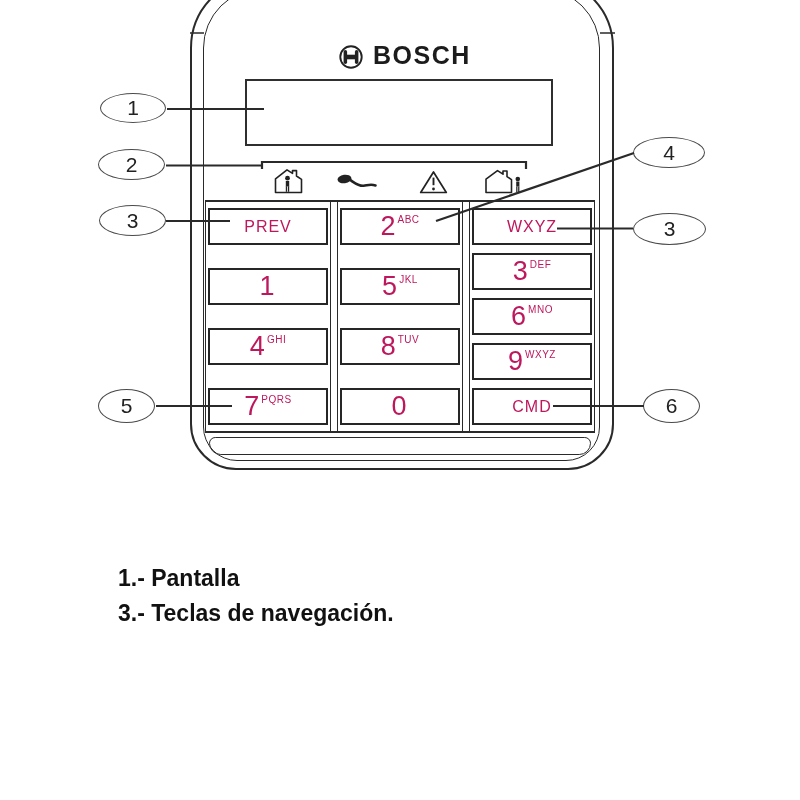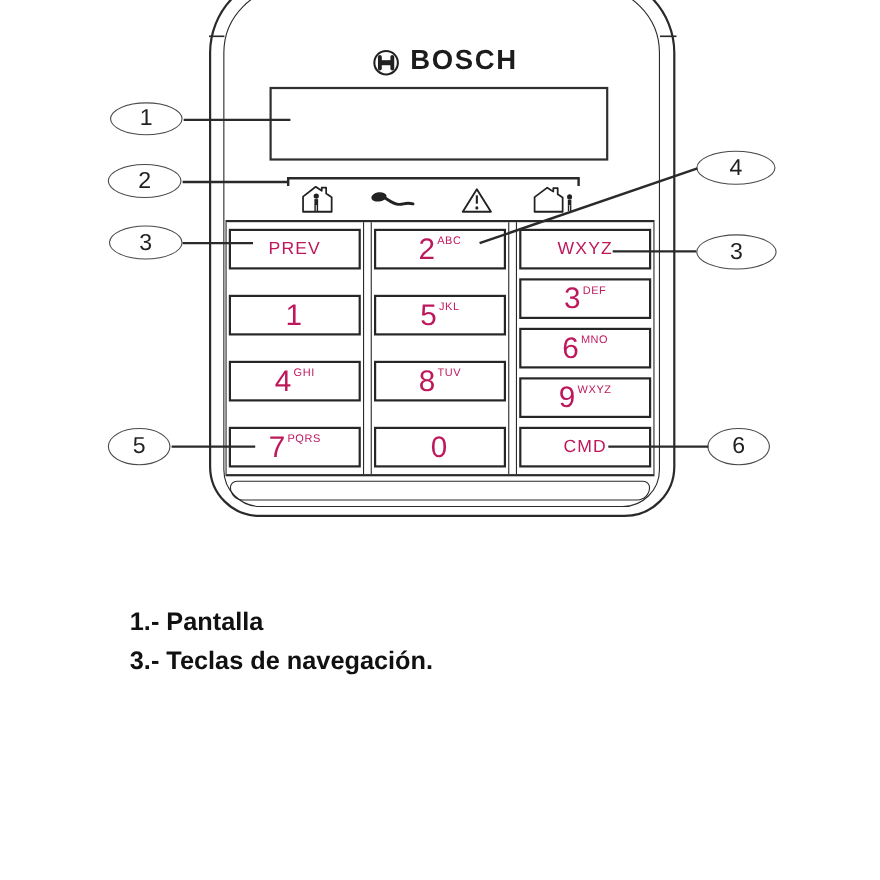--- a/index.html
+++ b/index.html
@@ -34,21 +34,21 @@
     display:flex;align-items:center;justify-content:center;color:#be185d;}
   .key .digit{font-size:27px;line-height:1;}
   .key .sup{font-size:10px;letter-spacing:.5px;margin-top:-14px;margin-left:2px;line-height:1;}
   .key.nav{font-size:16px;letter-spacing:1px;}
 
   
   .callout{position:absolute;border:1.4px solid #4a4a4a;border-radius:50%;
     display:flex;align-items:center;justify-content:center;font-size:21px;color:#222;box-sizing:border-box;}
 
   
-  .legend{position:absolute;left:118px;top:548px;font-size:23px;font-weight:bold;
+  .legend{position:absolute;left:118px;top:561px;font-size:23px;font-weight:bold;
     line-height:34.8px;color:#111;}
 
   .overlay{position:absolute;left:0;top:0;pointer-events:none;}
 </style>
 </head>
 <body>
 
 <div class="stage">
 
   <div class="device-outer"></div>

